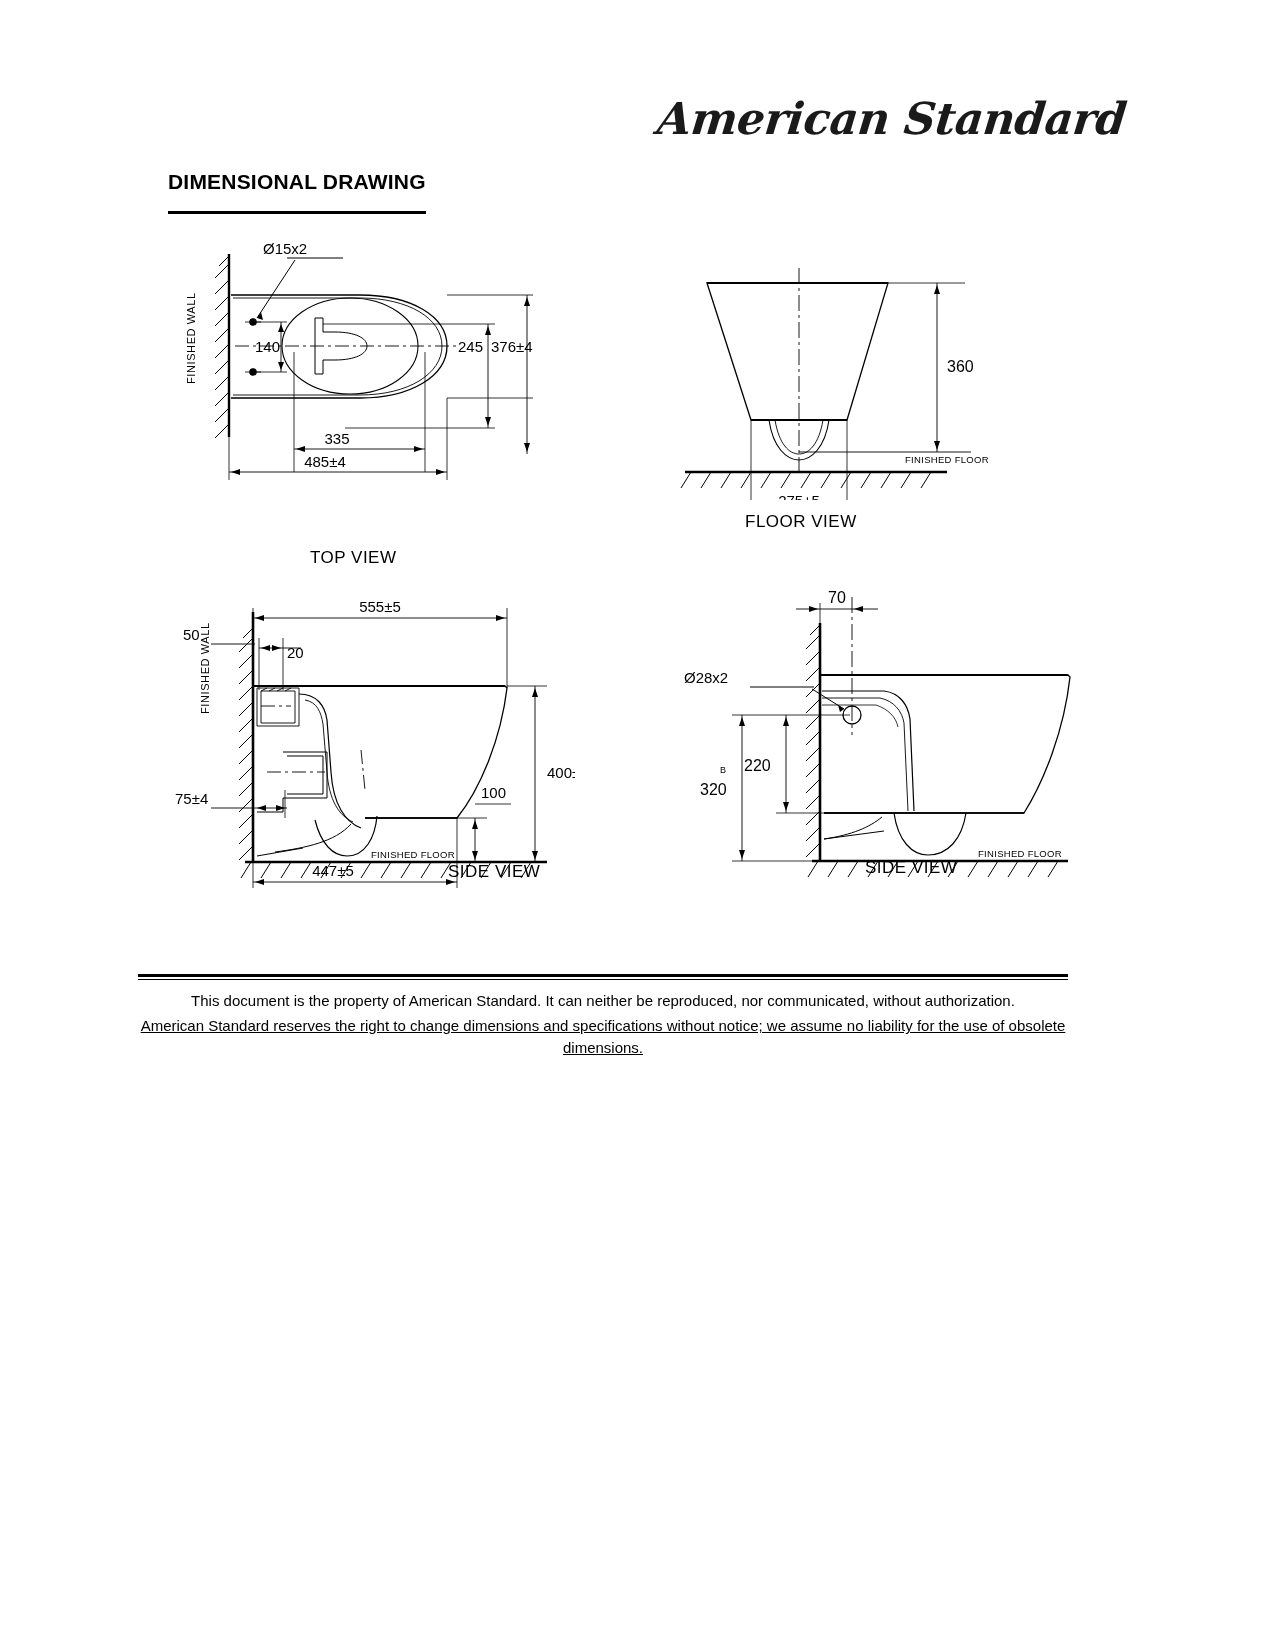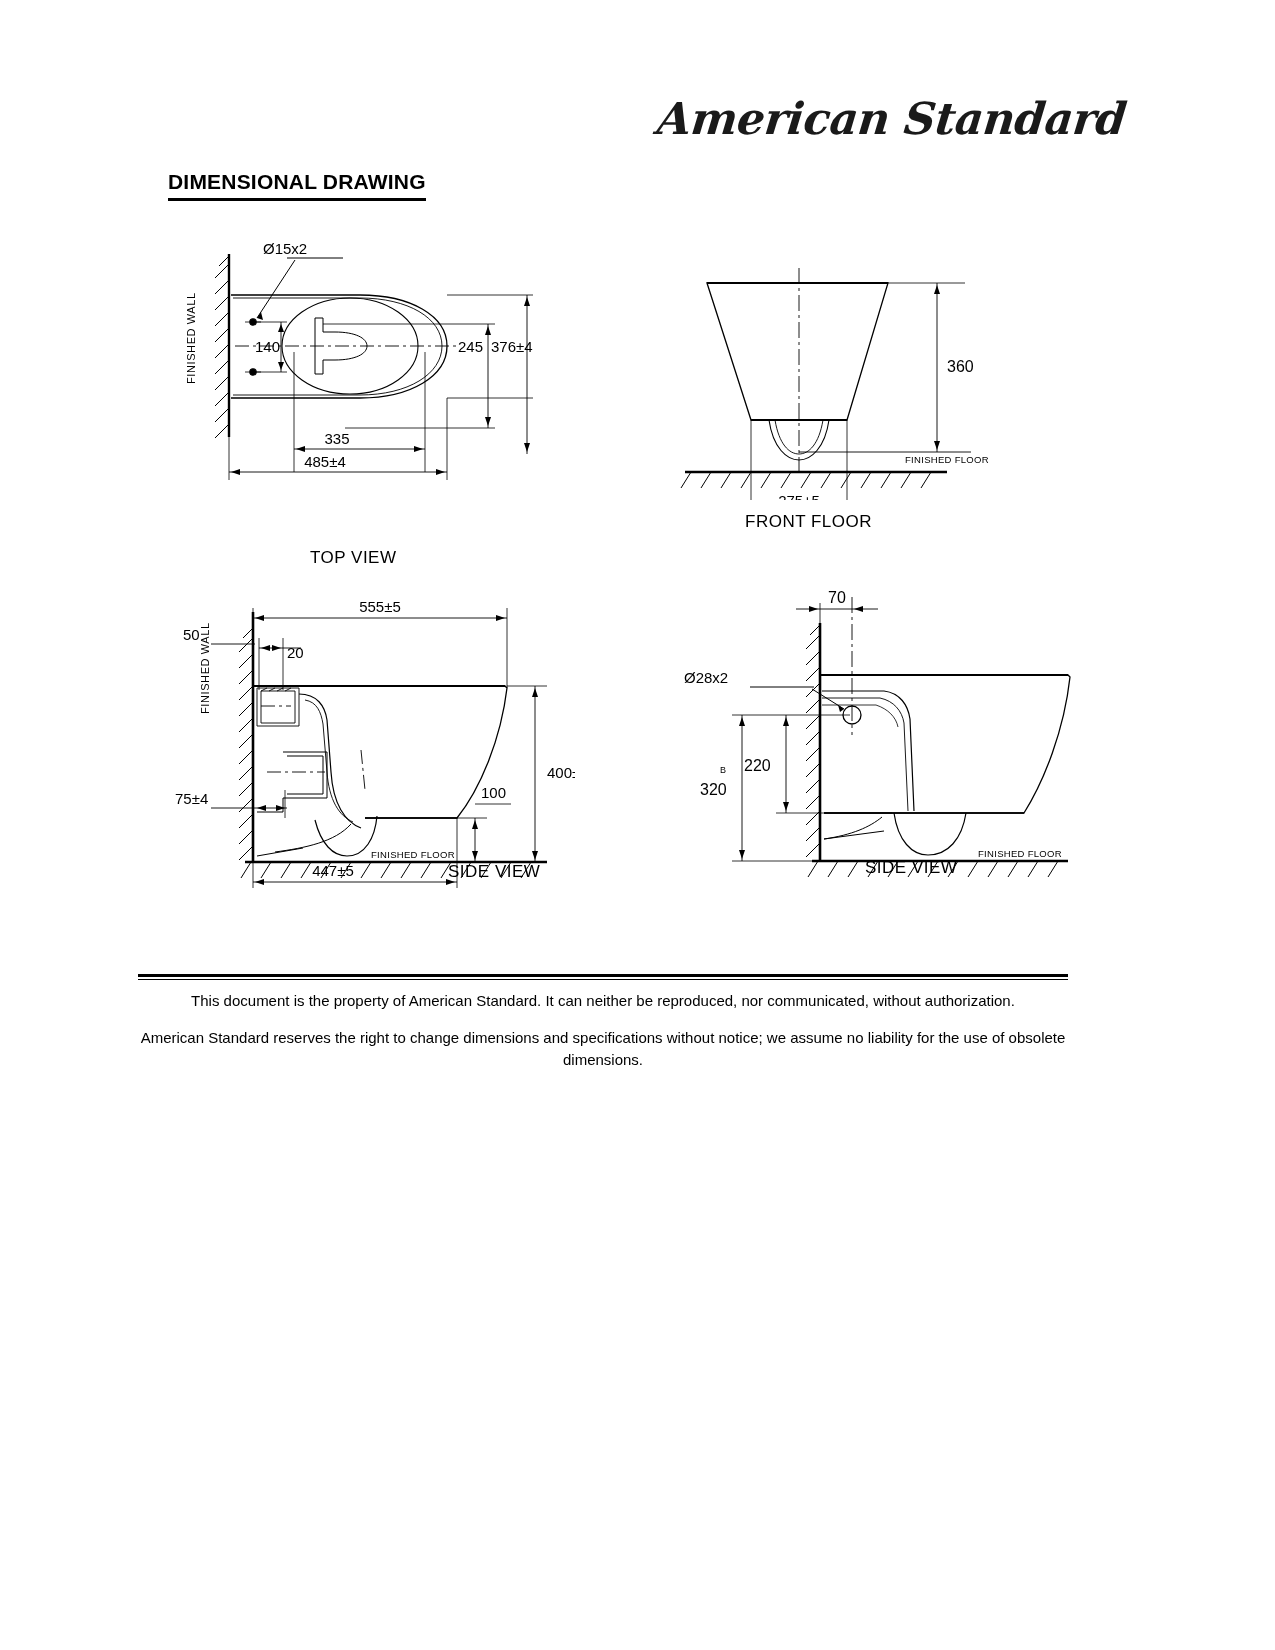--- a/index.html
+++ b/index.html
@@ -38,21 +38,21 @@
 
   
   #page-title {
     position: absolute;
     left: 168px;
     top: 170px;
     font-size: 21px;
     font-weight: bold;
     letter-spacing: 0.2px;
     border-bottom: 3px solid #000;
-    padding-bottom: 4px;
+    padding-bottom: 17px;
     display: inline-block;
   }
 
   
   #drawing-area {
     position: absolute;
     left: 0;
     top: 0;
     width: 1008px;
     height: 960px;
@@ -81,21 +81,21 @@
   #footer .rule-thin {
     border-top: 1px solid #000;
     height: 0;
   }
   #footer p {
     margin: 0;
     font-size: 15px;
     line-height: 1.42;
   }
   #footer .line1 { margin-top: 10px; }
-  #footer .line2 { margin-top: 16px; }
+  #footer .line2 { margin-top: 4px; text-decoration: underline; }
 
   svg { display: block; }
   svg text {
     font-family: "Liberation Sans", sans-serif;
     fill: #000;
   }
 </style>
 </head>
 <body>
 
@@ -234,21 +234,21 @@
         <line x1="86" y1="180" x2="86" y2="282" stroke-width="0.8"></line>
         <line x1="182" y1="180" x2="182" y2="282" stroke-width="0.8"></line>
         <line x1="86" y1="272" x2="182" y2="272" stroke-width="0.9"></line>
         <polygon points="88,272 97,269 97,275" fill="#000" stroke="none"></polygon>
         <polygon points="180,272 171,269 171,275" fill="#000" stroke="none"></polygon>
       </g>
       <text x="282" y="132" font-size="16">360</text>
       <text x="240" y="223" font-size="9.5" letter-spacing="0.3">FINISHED FLOOR</text>
       <text x="134" y="266" font-size="15" text-anchor="middle">275±5</text>
     </svg>
-    <div class="view-caption" style="left:80px; top:272px;">FRONT FLOOR</div>
+    <div class="view-caption" style="left:80px; top:272px;">FLOOR VIEW</div>
   </div>
 
   <div class="view-block" style="left:175px; top:560px; width:400px; height:330px;">
     <svg width="400" height="330" viewBox="0 0 400 330">
       <g stroke="#000" fill="none" stroke-width="1.1">
 
         <line x1="78" y1="52" x2="78" y2="302" stroke-width="2.6"></line>
         <g stroke-width="1">
           <line x1="78" y1="78" x2="64" y2="92"></line>
           <line x1="78" y1="94" x2="64" y2="108"></line>

